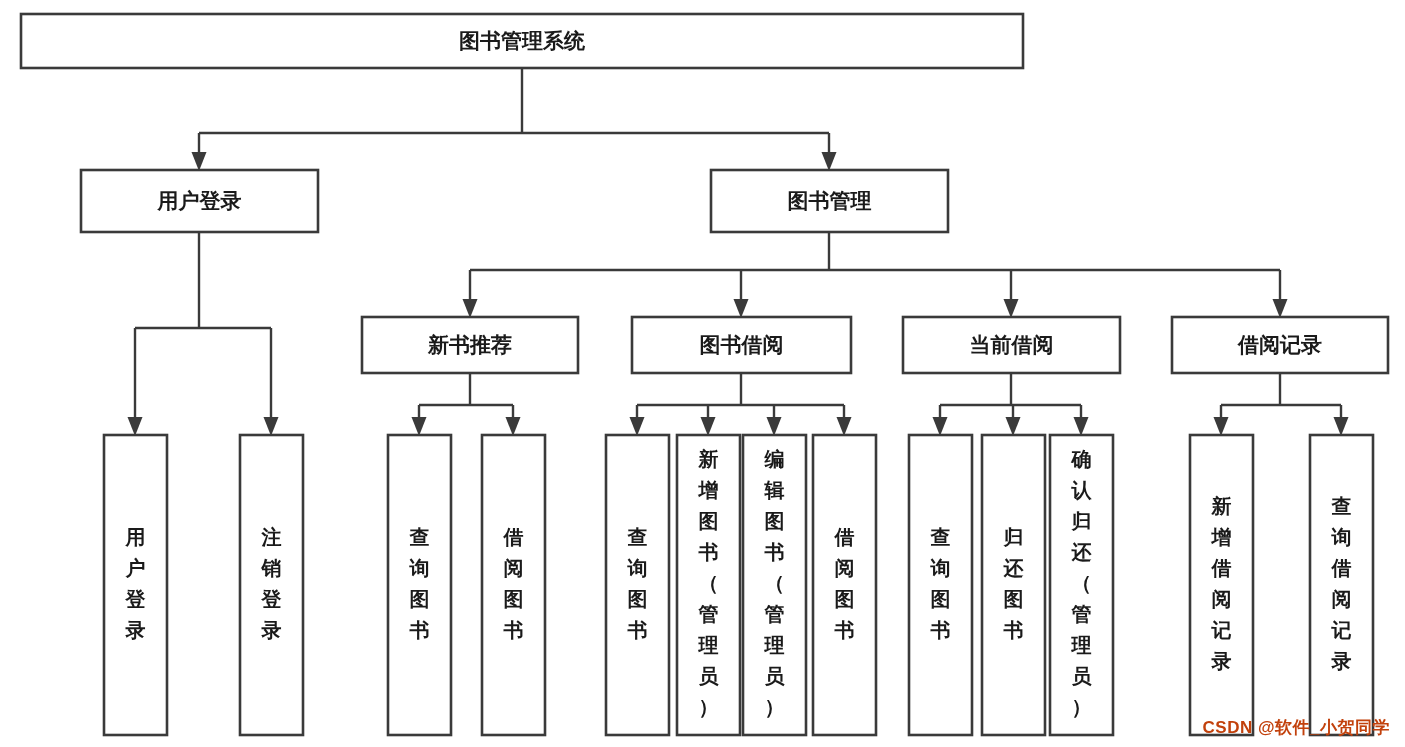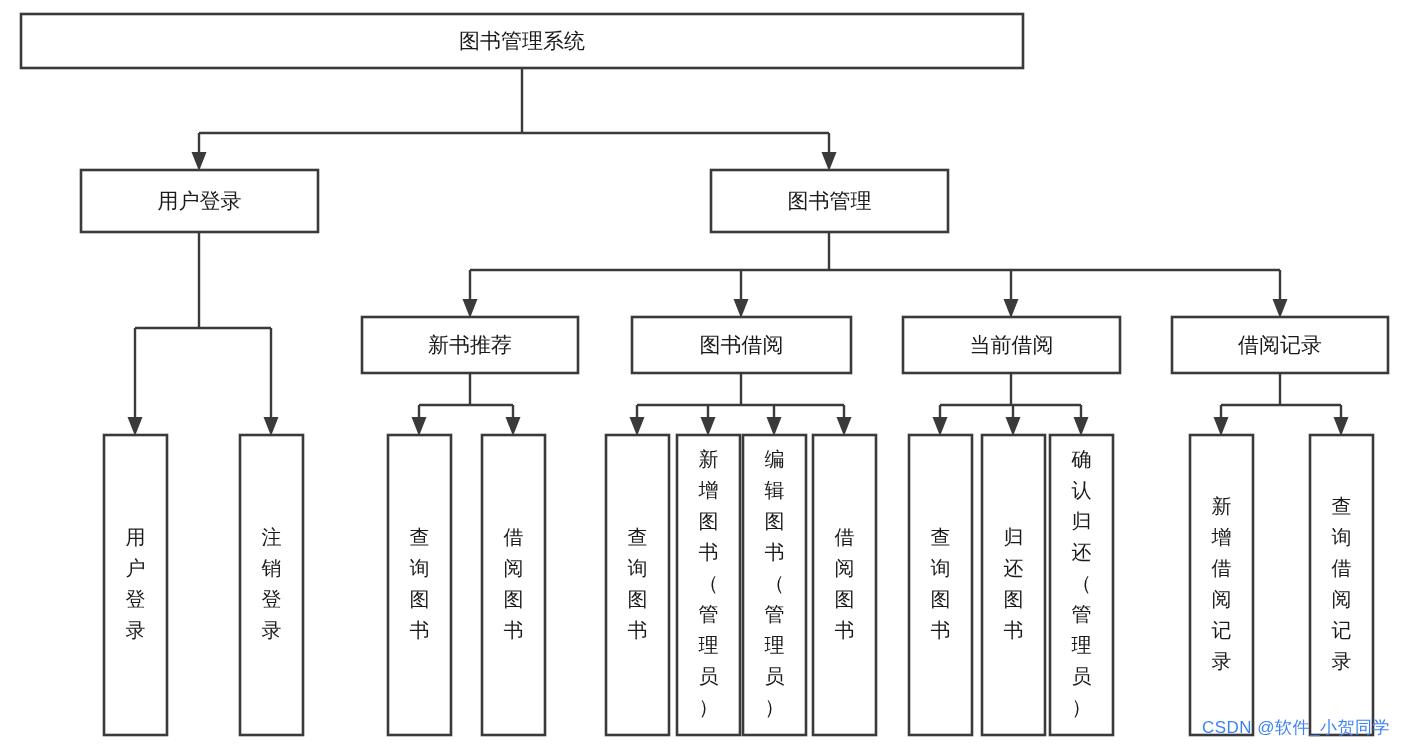--- a/index.html
+++ b/index.html
@@ -11,20 +11,21 @@
     width: 1405px;
     height: 747px;
     font-family: "Liberation Sans", sans-serif;
     overflow: hidden;
   }
   #diagram-root {
     position: relative;
     width: 1400px;
     height: 747px;
     background: #ffffff;
+    font-weight: bold;
   }
   svg.diagram-canvas {
     position: absolute;
     left: 0;
     top: 0;
     width: 1405px;
     height: 747px;
   }
   .node-box {
     fill: #ffffff;
@@ -52,21 +53,21 @@
   .edge-arrowhead {
     fill: #3a3a3a;
     stroke: none;
   }
   .watermark-text {
     position: absolute;
     right: 10px;
     bottom: 8px;
     font-family: "Liberation Sans", sans-serif;
     font-size: 17px;
-    color: #3b82f6;
+    color: #c2410c;
     letter-spacing: 0.5px;
     white-space: nowrap;
     user-select: none;
   }
 </style>
 </head>
 <body>
 
 <div id="diagram-root">
 

